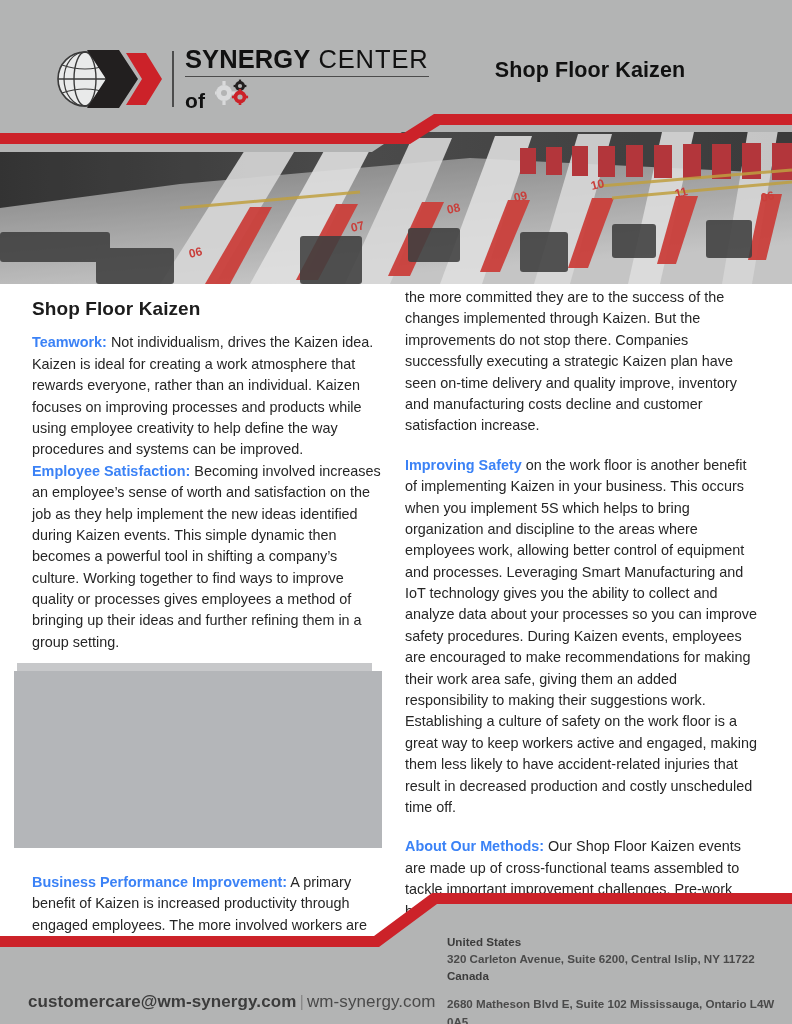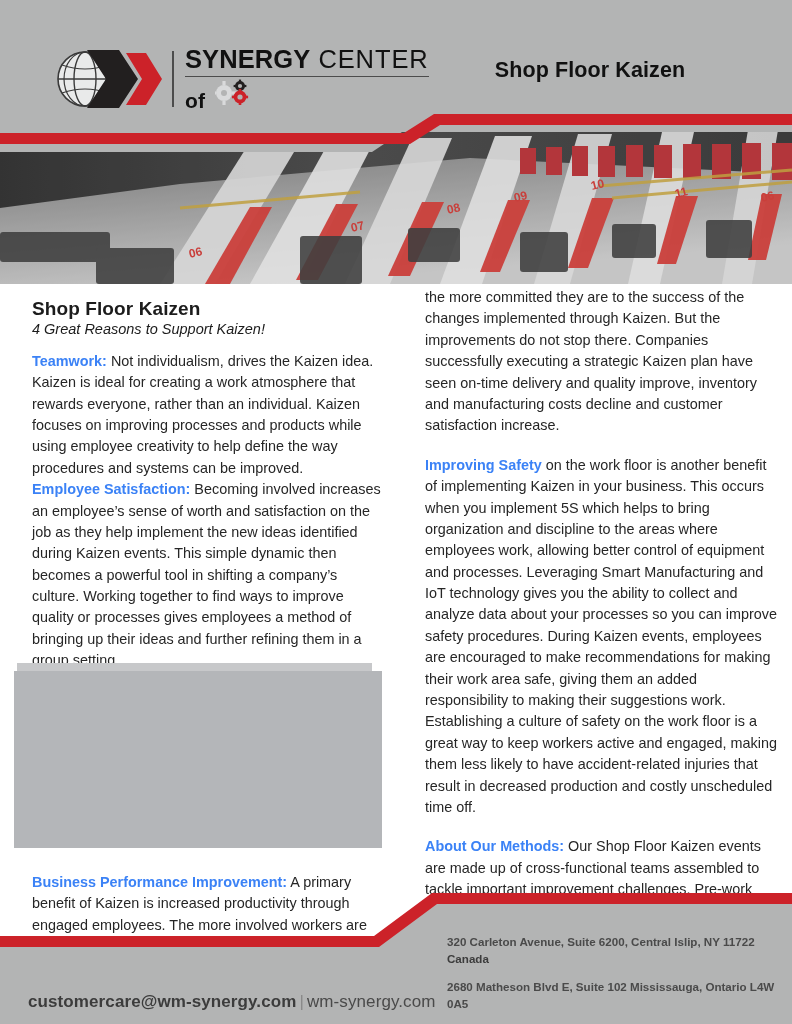--- a/index.html
+++ b/index.html
@@ -117,21 +117,21 @@
   }
 
   
   .col-left {
     position: absolute;
     left: 32px; top: 298px;
     width: 355px;
   }
   .col-right {
     position: absolute;
-    left: 425px; top: 287px;
+    left: 405px; top: 287px;
     width: 352px;
   }
 
   .doc-title {
     font-size: 19px;
     font-weight: 700;
     color: #1c1c1c;
     letter-spacing: .1px;
     line-height: 1.18;
   }
@@ -377,21 +377,20 @@
     <div class="redstep">
       <svg width="792" height="172" viewBox="0 0 792 172" preserveAspectRatio="none" aria-hidden="true">
         <path d="M0 0 L792 0 L792 20 L402 20 L372 40 L0 40 Z" fill="#b3b4b4"></path>
         <path d="M0 21 L404 21 L434 2 L792 2 L792 13 L440 13 L410 32 L0 32 Z" fill="#cc2229"></path>
       </svg>
     </div>
   </div>
 
   <div class="col-left">
     <div class="doc-title">Shop Floor Kaizen</div>
-    <div class="doc-sub">4 Great Reasons to Support Kaizen!</div>
 
     <p class="body"><b>Teamwork:</b><span> Not individualism, drives the Kaizen idea. Kaizen is ideal for creating a work atmosphere that rewards everyone, rather than an individual. Kaizen focuses on improving processes and products while using employee creativity to help define the way procedures and systems can be improved.</span></p>
 
     <p class="body tight"><b>Employee Satisfaction:</b><span> Becoming involved increases an employee’s sense of worth and satisfaction on the job as they help implement the new ideas identified during Kaizen events. This simple dynamic then becomes a powerful tool in shifting a company’s culture. Working together to find ways to improve quality or processes gives employees a method of bringing up their ideas and further refining them in a group setting.</span></p>
   </div>
 
   <div class="quote-back"></div>
   <div class="quote-box"></div>
 
   <div class="post-quote">
@@ -413,19 +412,20 @@
 
       <path d="M0 46 L374 46 L432 3 L792 3 L792 14 L437 14 L379 57 L0 57 Z" fill="#cc2229"></path>
     </svg>
   </div>
 
   <div class="footer-contact">
     <span class="email">customercare@wm-synergy.com</span><span class="sep">|</span><span class="site">wm-synergy.com</span>
   </div>
 
   <div class="footer-addr">
+    <div class="country">United States</div>
     <div class="street">320 Carleton Avenue, Suite 6200, Central Islip, NY 11722</div>
     <div class="country">Canada</div>
     <div class="gap"></div>
     <div class="street">2680 Matheson Blvd E, Suite 102 Mississauga, Ontario L4W 0A5</div>
   </div>
 
 </div>
 
 </body></html>

